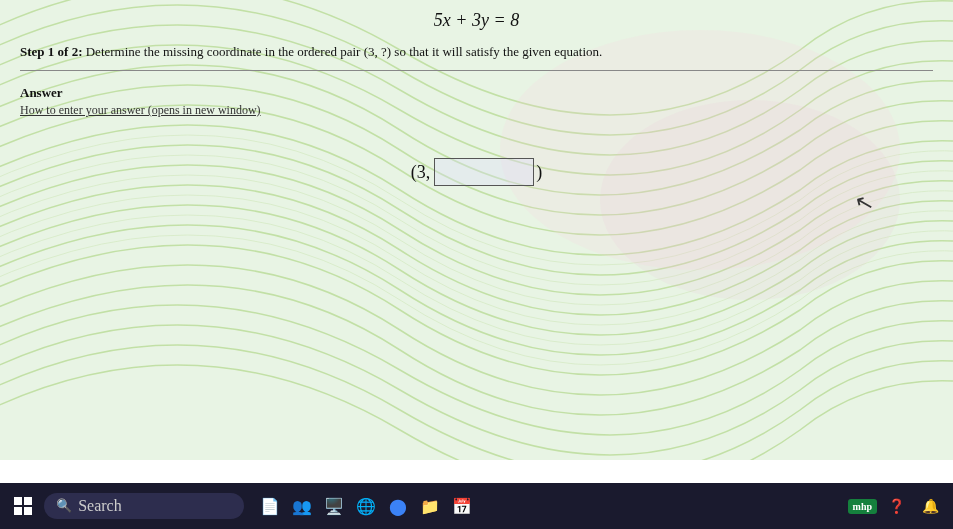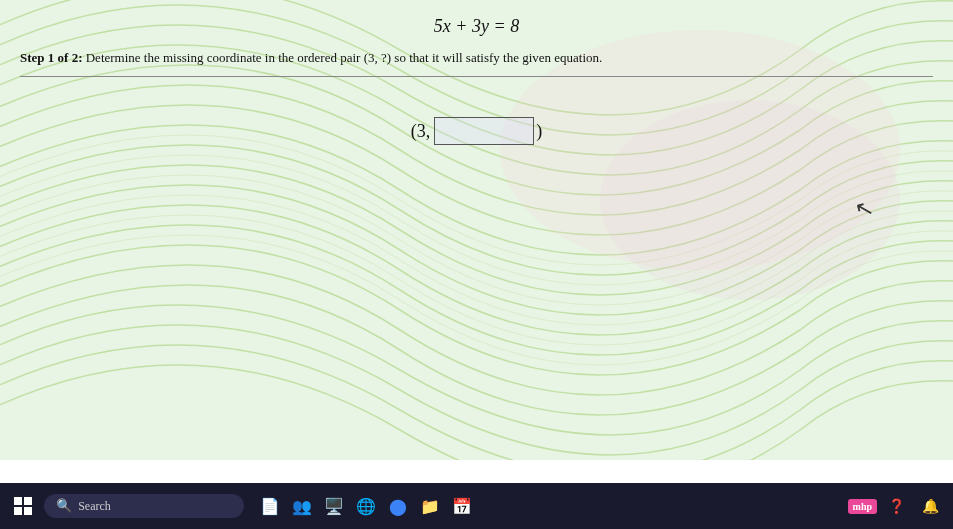--- a/index.html
+++ b/index.html
@@ -27,21 +27,21 @@
 
     .bg svg {
       position: absolute;
       top: 0; left: 0;
       width: 100%;
       height: 100%;
     }
 
     .content {
       position: absolute;
-      top: 6px; left: 0;
+      top: 0; left: 0;
       width: 100%;
       height: 344px;
       padding: 10px 20px;
     }
 
     .equation-line {
       text-align: center;
       font-size: 18px;
       font-style: italic;
       margin-bottom: 12px;
@@ -169,21 +169,21 @@
       cursor: pointer;
     }
 
     .search-bar .search-icon {
       color: #aaa;
       font-size: 13px;
     }
 
     .search-bar .search-text {
       color: #ccc;
-      font-size: 12px;
+      font-size: 16px;
     }
 
     .taskbar-icons {
       display: flex;
       align-items: center;
       gap: 4px;
       margin-left: 6px;
     }
 
     .taskbar-icon {
@@ -208,21 +208,21 @@
       height: 28px;
       display: flex;
       align-items: center;
       justify-content: center;
       cursor: pointer;
       font-size: 14px;
       color: #ccc;
     }
 
     .mhp-badge {
-      background: #ec4899;
+      background: #15803d;
       color: white;
       font-size: 10px;
       font-weight: bold;
       padding: 2px 5px;
       border-radius: 3px;
     }
   </style>
 </head>
 <body>
 
@@ -276,20 +276,24 @@
 
   <div class="equation-line">5x + 3y = 8</div>
 
   <div class="step-text">
     <strong>Step 1 of 2:</strong>
     <span>Determine the missing coordinate in the ordered pair (3, ?) so that it will satisfy the given equation.</span>
   </div>
 
   <hr class="divider">
 
+  <div class="answer-section">
+    <div class="answer-label">Answer</div>
+    <div class="how-to-link">How to enter your answer (opens in new window)</div>
+  </div>
 
   <div class="answer-input-area">
     <span class="paren-text">(3,</span>
     <input type="text" aria-label="missing coordinate" placeholder="" style="">
     <span class="close-paren">)</span>
   </div>
 
   <div class="cursor-icon">↖</div>
 </div>
 

